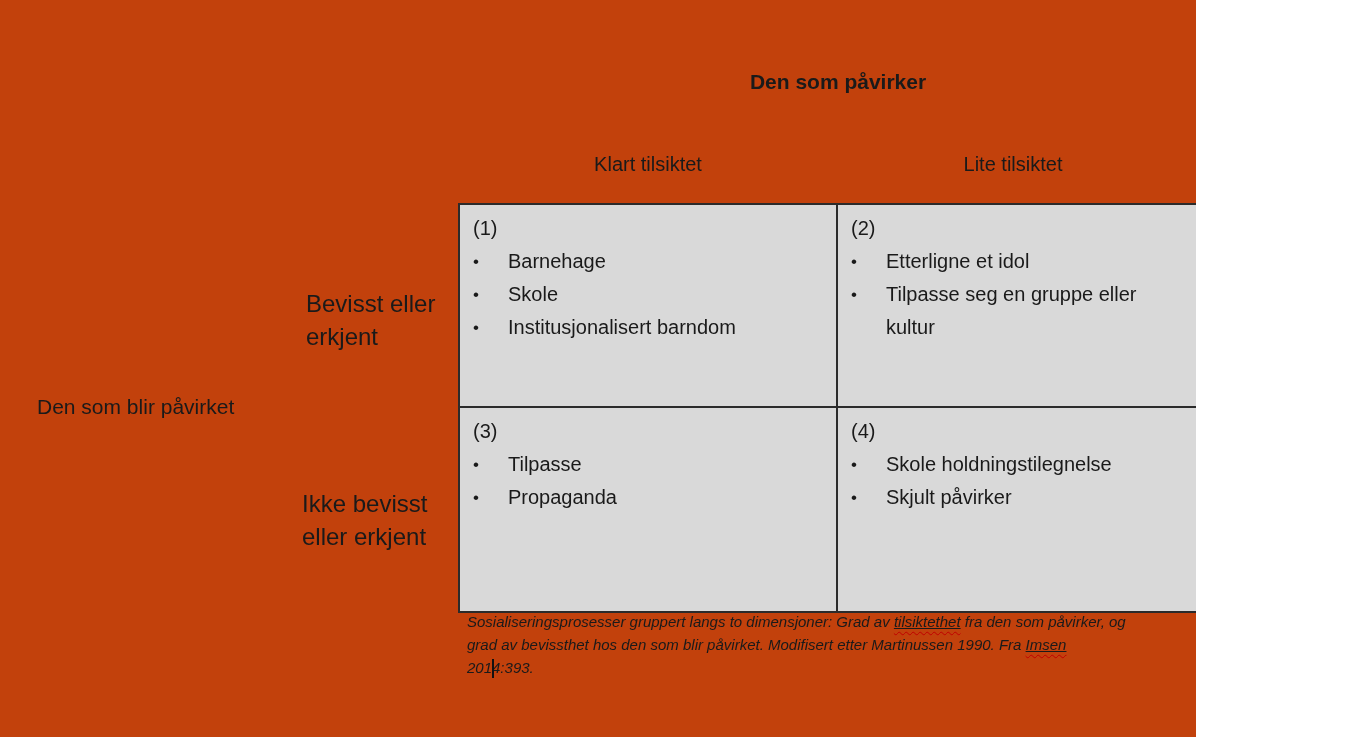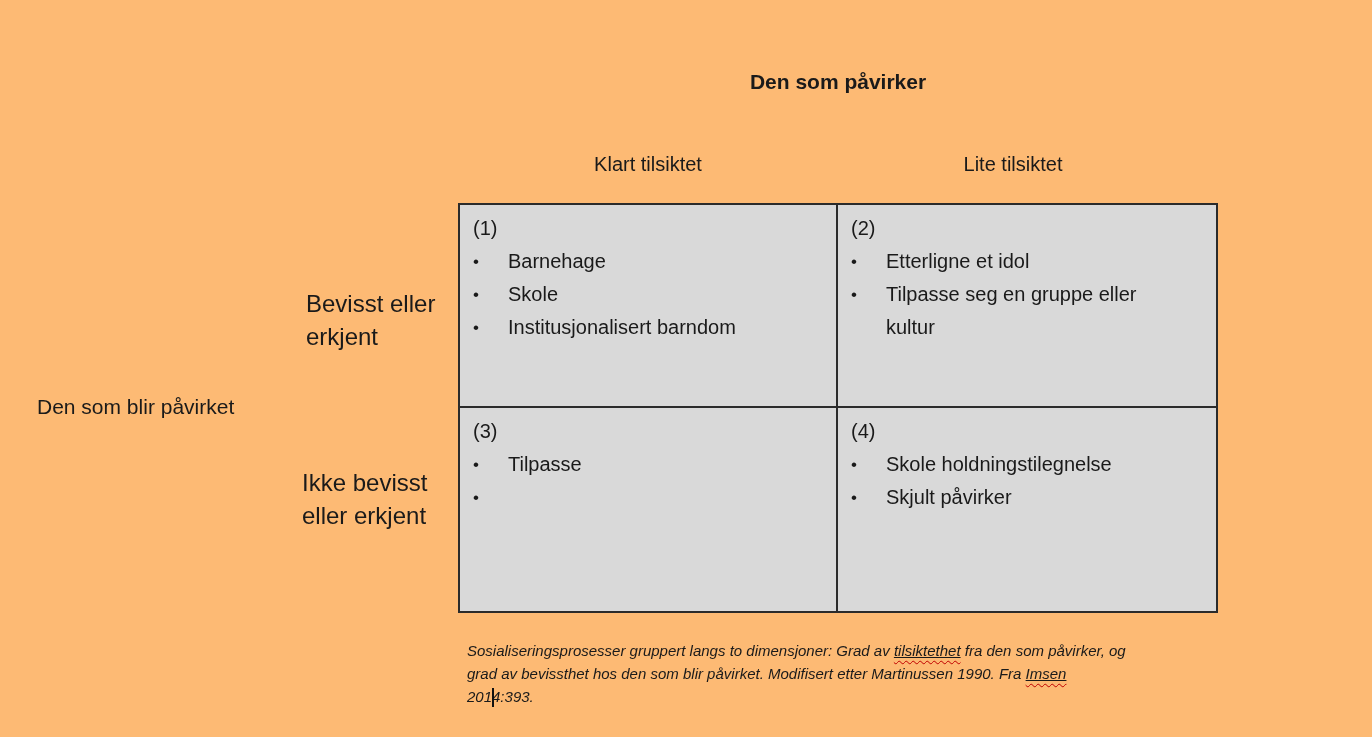--- a/index.html
+++ b/index.html
@@ -1,21 +1,21 @@
 <!DOCTYPE html>
 <html><head>
 <meta charset="utf-8">
 <style>
   * { margin: 0; padding: 0; box-sizing: border-box; }
   html, body { background: #ffffff; }
   .stage {
     position: relative;
-    width: 1372px;
+    width: 1196px;
     height: 737px;
-    background: #fdba74;
+    background: #c2410c;
     font-family: "Liberation Sans", sans-serif;
     color: #1a1a1a;
     overflow: hidden;
   }
 
   
   .top-axis-title {
     position: absolute;
     left: 458px; top: 70px; width: 760px;
     text-align: center;
@@ -35,21 +35,21 @@
     font-size: 21px; font-weight: normal;
   }
   .row-header {
     position: absolute;
     width: 150px;
     font-size: 24px;
     line-height: 33px;
     text-align: left;
   }
   .row-header.r1 { left: 306px; top: 287px; }
-  .row-header.r2 { left: 302px; top: 466px; }
+  .row-header.r2 { left: 302px; top: 487px; }
 
   
   .matrix-grid {
     position: absolute;
     left: 458px; top: 203px;
     width: 760px; height: 410px;
     display: grid;
     grid-template-columns: 1fr 1fr;
     grid-template-rows: 1fr 1fr;
     background: #d9d9d9;
@@ -60,21 +60,21 @@
   .cell.q2 { border-bottom: 2px solid #2b2b2b; }
   .cell.q3 { border-right: 2px solid #2b2b2b; }
   .cell-label { font-size: 20px; line-height: 33px; }
   .bullet-item { display: flex; font-size: 20px; line-height: 33px; }
   .bullet-glyph { width: 35px; flex: 0 0 35px; font-size: 17px; }
   .bullet-text { flex: 1 1 auto; }
 
   
   .figure-caption {
     position: absolute;
-    left: 467px; top: 639px;
+    left: 467px; top: 610px;
     width: 770px;
     font-style: italic;
     font-size: 15px;
     line-height: 23px;
     color: #1a1a1a;
   }
   .caption-line { white-space: nowrap; }
   .uline { text-decoration: underline; text-decoration-thickness: 1px; }
   .squiggle {
     text-decoration: underline wavy #c00000 1px;
@@ -135,20 +135,21 @@
     </div>
 
     <div class="cell q3">
       <div class="cell-label">(3)</div>
       <div class="bullet-item">
         <span class="bullet-glyph">•</span>
         <span class="bullet-text">Tilpasse</span>
       </div>
       <div class="bullet-item">
         <span class="bullet-glyph">•</span>
+        <span class="bullet-text">Propaganda</span>
       </div>
     </div>
 
     <div class="cell q4">
       <div class="cell-label">(4)</div>
       <div class="bullet-item">
         <span class="bullet-glyph">•</span>
         <span class="bullet-text">Skole holdningstilegnelse</span>
       </div>
       <div class="bullet-item">

